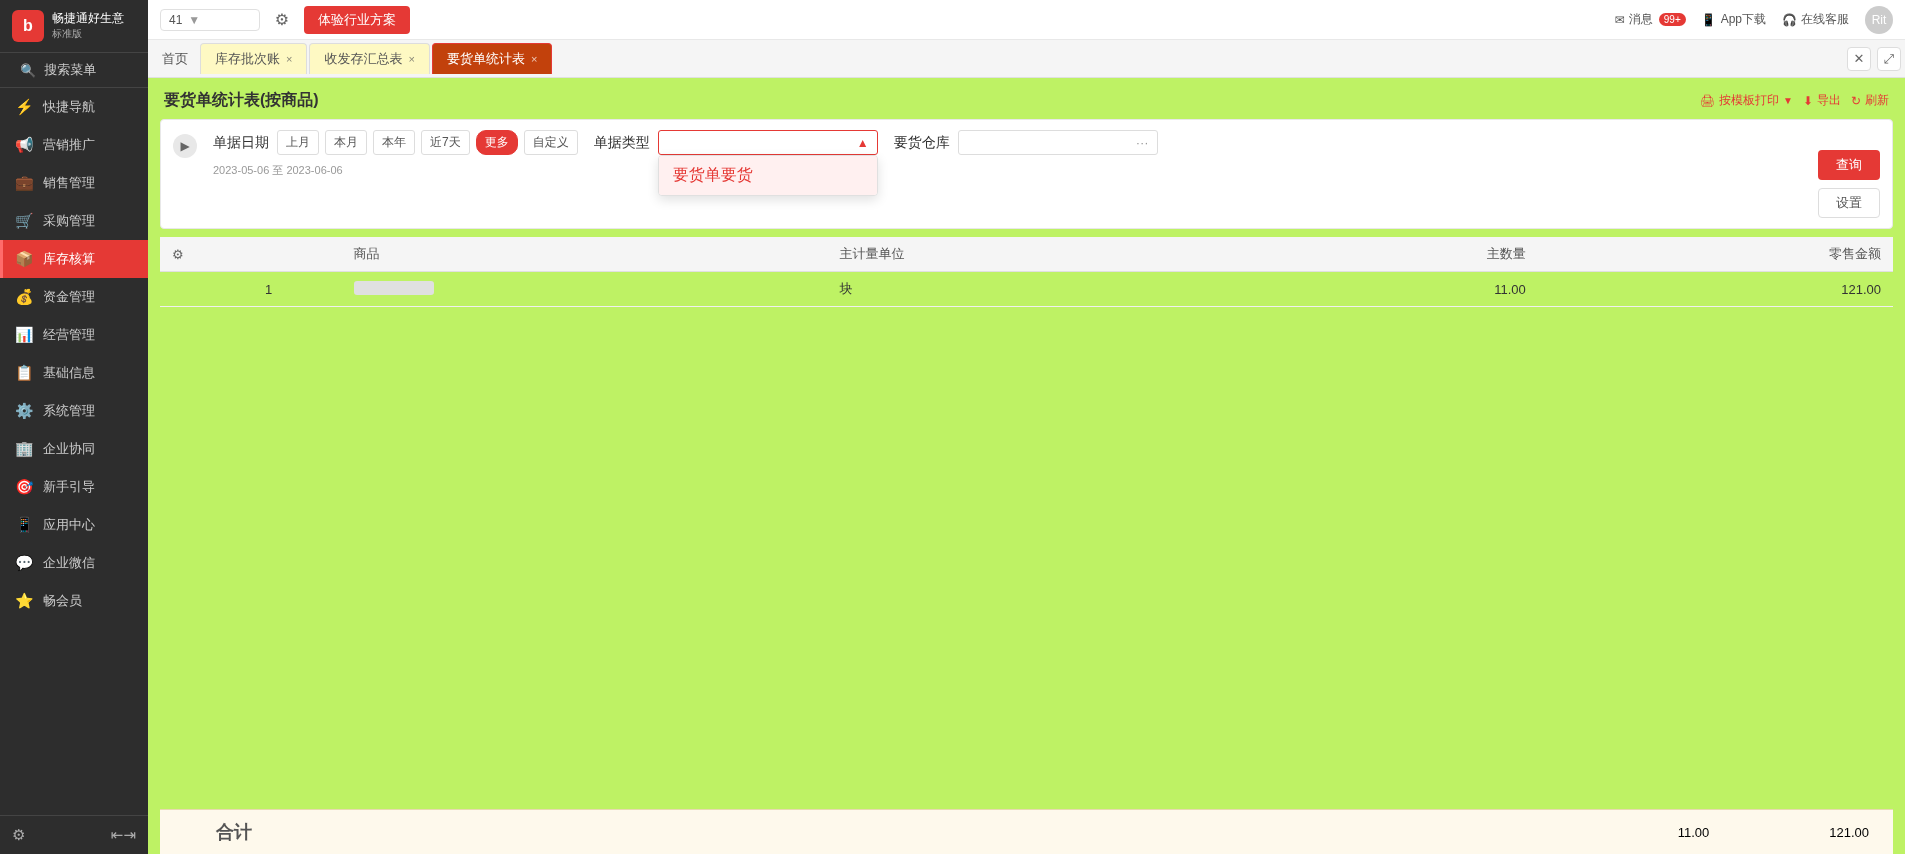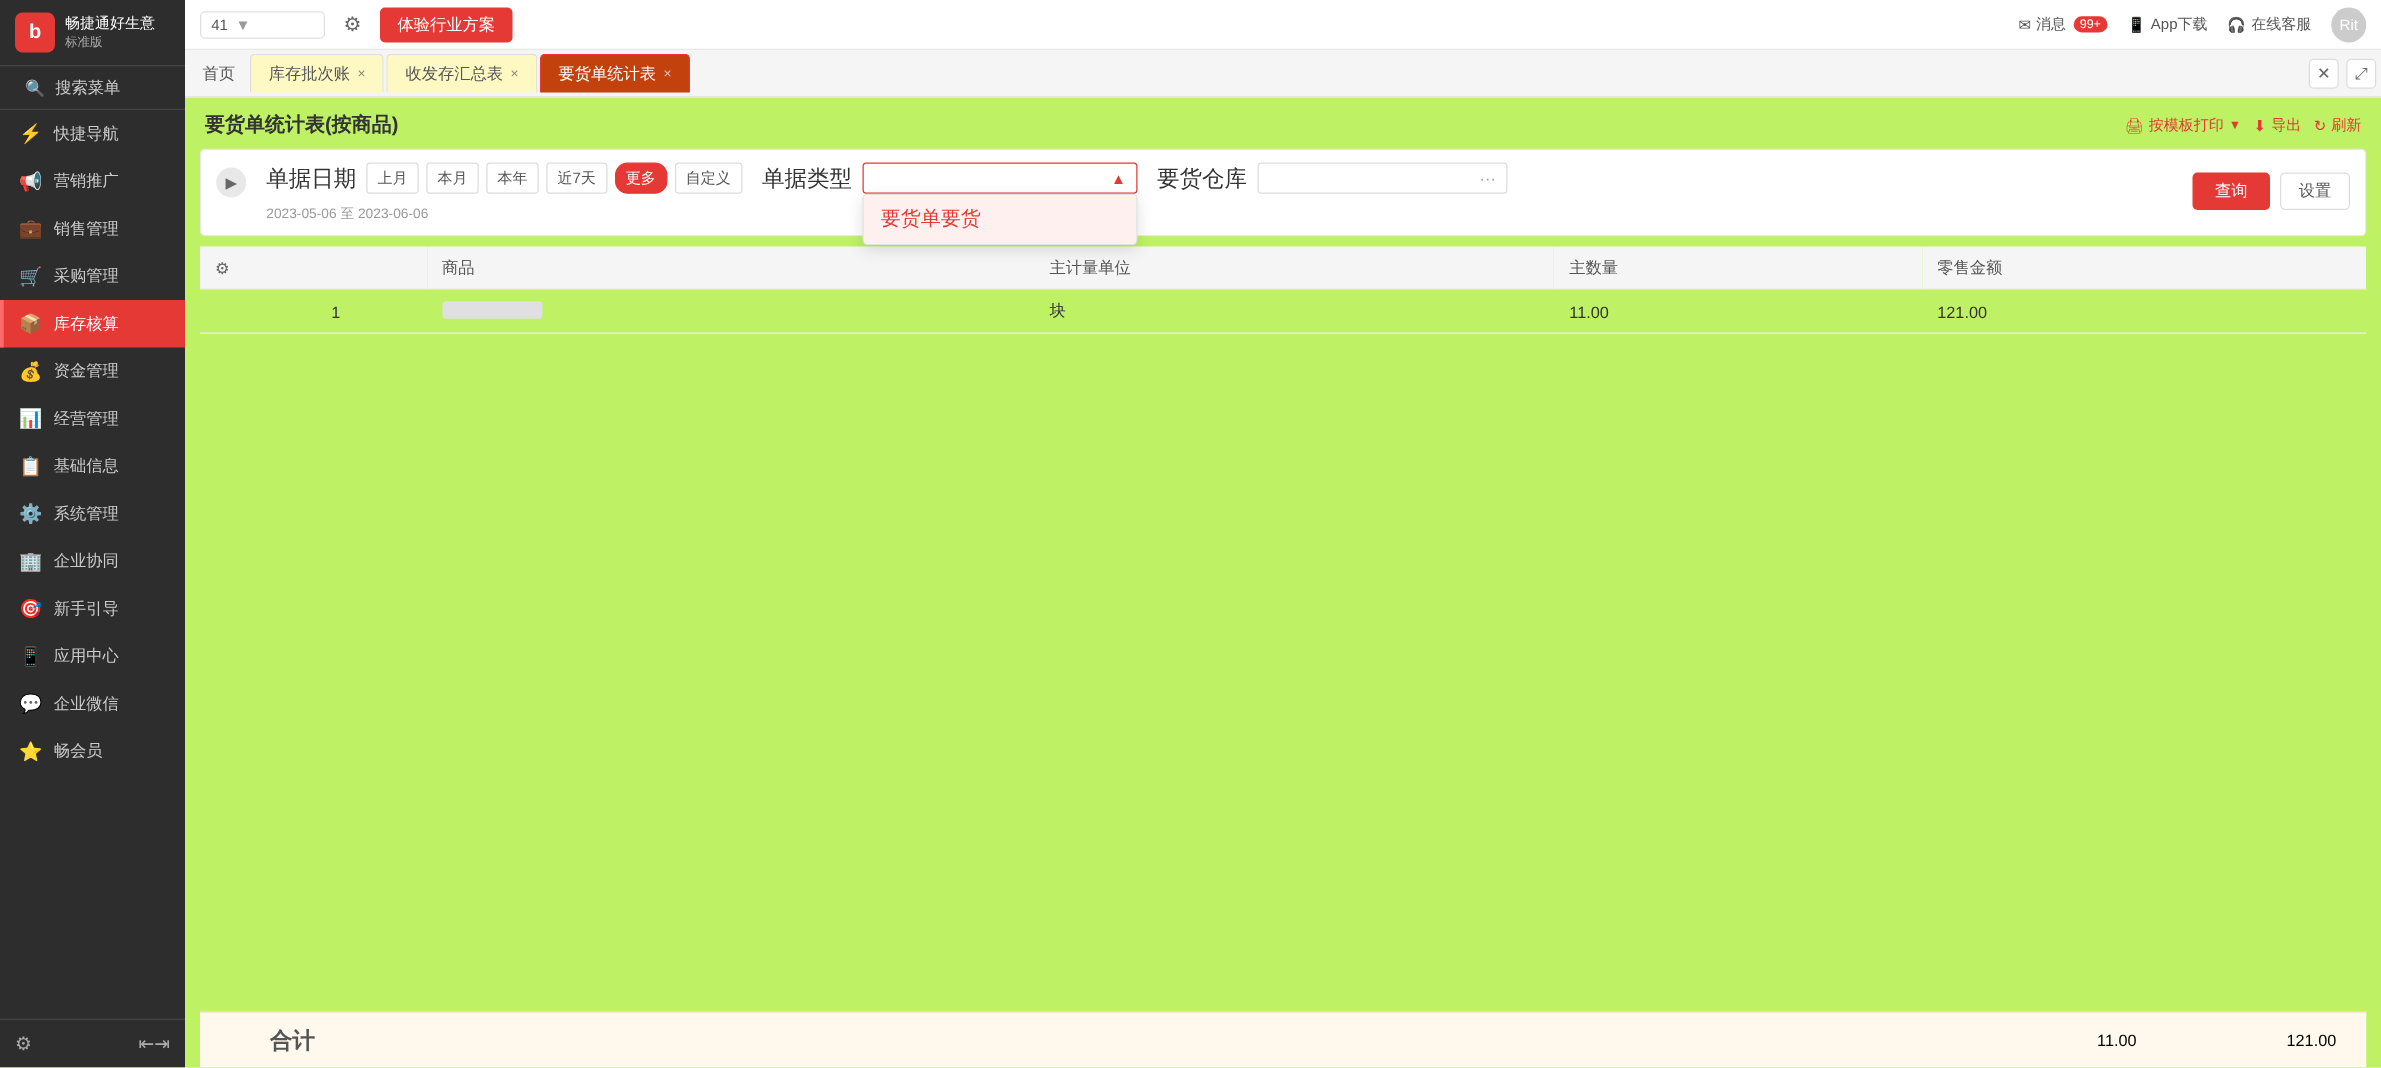--- a/index.html
+++ b/index.html
@@ -196,21 +196,21 @@
     
     .filter-area {
       background: #fff;
       border: 1px solid #e8e8e8;
       margin: 0 12px 8px;
       border-radius: 4px;
       padding: 10px 12px;
       flex-shrink: 0;
       position: relative;
     }
-    .filter-label { font-size: 18px; color: #333; white-space: nowrap; }
+    .filter-label { font-size: 14px; color: #333; white-space: nowrap; }
     .filter-dates { display: flex; gap: 6px; align-items: center; flex-wrap: wrap; }
     .date-btn {
       padding: 3px 8px;
       border: 1px solid #ddd;
       border-radius: 3px;
       cursor: pointer;
       font-size: 12px; color: #555;
       background: #fff;
     }
     .date-btn.active-more {
@@ -315,21 +315,21 @@
       color: #555;
       border-bottom: 1px solid #e0e0e0;
       white-space: nowrap;
     }
     td {
       padding: 8px 12px;
       font-size: 13px;
       color: #333;
       border-bottom: 1px solid #f0f0f0;
     }
-    .text-right { }
+    .text-right { text-align: right; }
     .text-center { text-align: center; }
     .blurred { 
       background: #e0e0e0; 
       color: transparent; 
       border-radius: 3px;
       display: inline-block;
       width: 80px; height: 14px;
     }
 
     
@@ -546,21 +546,21 @@
         <div class="filter-col">
           <div class="filter-row-2">
             <span class="filter-label">要货仓库</span>
             <div class="filter-warehouse">
               <span></span>
               <span class="more-btn">···</span>
             </div>
           </div>
         </div>
 
-        <div style="display:flex; gap:8px; margin-top:8px; margin-left:auto;">
+        <div style="display:flex; gap:8px; margin-top:20px; margin-left:auto;flex-direction:column;">
           <button class="query-btn">查询</button>
           <button class="setup-btn">设置</button>
         </div>
       </div>
     </div>
 
     <div class="table-container">
       <table>
         <thead>
           <tr>

